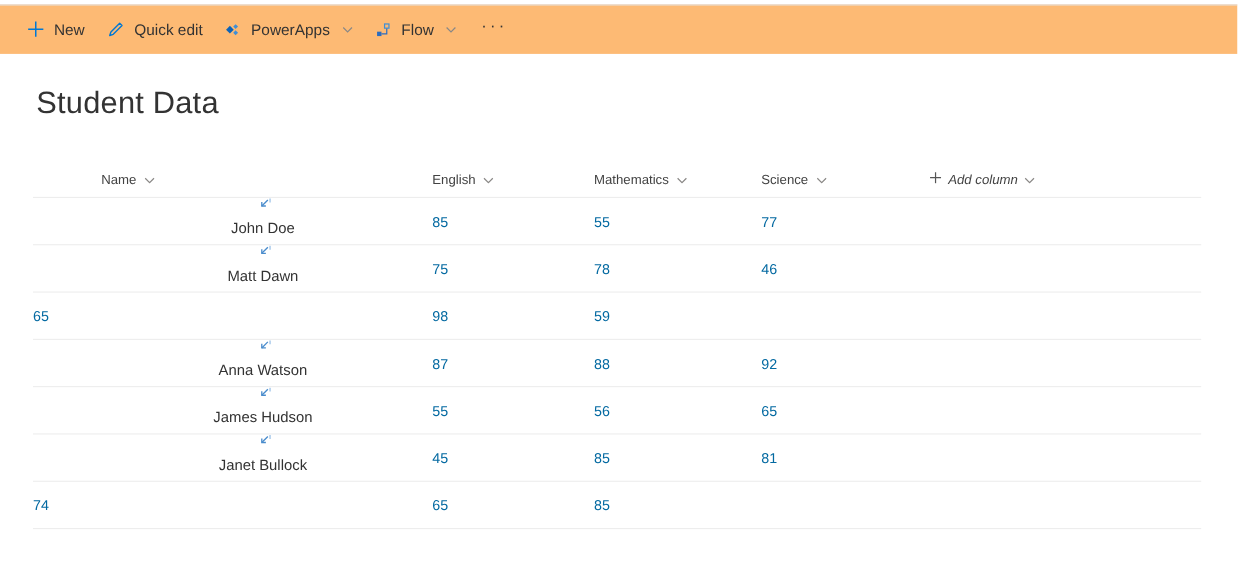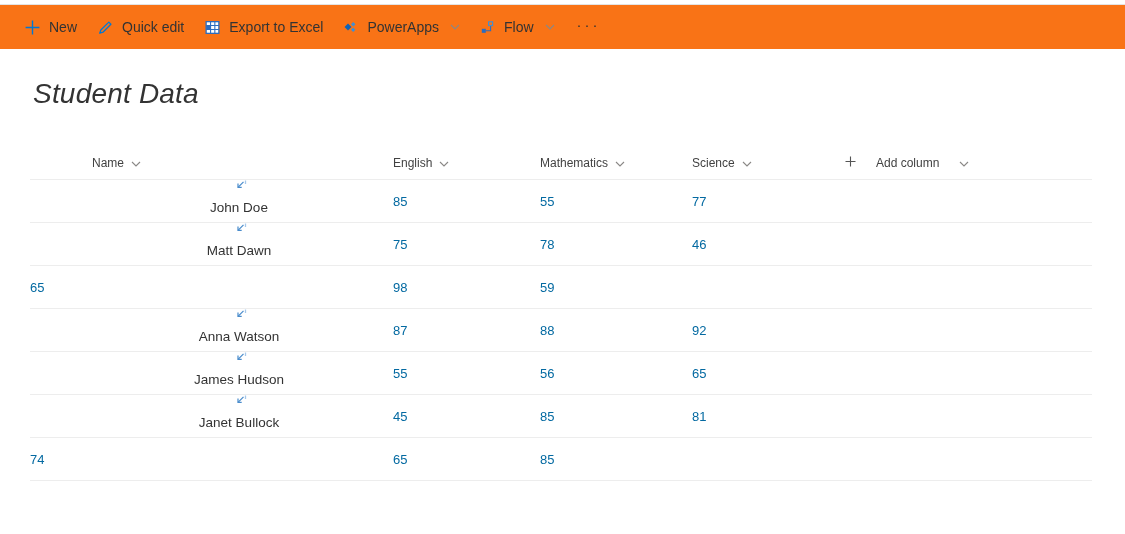--- a/index.html
+++ b/index.html
@@ -6,56 +6,56 @@
   html,body { margin:0; padding:0; }
   body {
     width:1125px; height:534px; background:#fff; overflow:hidden;
     font-family:"Liberation Sans", sans-serif; color:#333;
   }
 
   
   .command-bar {
     margin-top:4px;
     border-top:1px solid #e3e3e3;
-    background:#f97316;
+    background:#fdba74;
     height:45px;
-    display:flex; align-items:center;
+    display:flex; align-items:flex-end;
     padding-left:14px;
   }
   .cmd {
     display:flex; align-items:center; gap:8px;
     background:none; border:none; cursor:pointer;
     height:45px; padding:0 10px;
     font-family:"Liberation Sans", sans-serif;
     font-size:14px; color:#333; white-space:nowrap;
   }
   .cmd .icon-wrap { display:flex; align-items:center; }
   .cmd .chev { display:flex; align-items:center; margin-left:3px; }
   .more-btn { letter-spacing:3px; font-size:15px; padding:0 12px 6px 12px; color:#333; }
 
   
   .page-title {
     margin:29px 0 0 33px;
-    font-size:28px; font-weight:300; color:#333; letter-spacing:0.2px;font-style:italic;
+    font-size:28px; font-weight:300; color:#333; letter-spacing:0.2px;
   }
 
   
   .list { margin:36px 33px 0 30px; }
   .hdr, .lrow {
     display:grid;
     grid-template-columns:363px 147px 152px 153px 1fr;
     align-items:center;
   }
   .hdr {
     height:34px; border-bottom:1px solid #ededed;
     font-size:12px; color:#424242;
   }
   .hcell { display:flex; align-items:center; gap:7px; cursor:pointer; white-space:nowrap; }
   .hcell.first { padding-left:62px; }
-  .addcol { gap:20px; }
+  .addcol { gap:6px;font-style:italic; }
   .lrow {
     height:43px; border-bottom:1px solid #ededed; font-size:13px;
   }
   .name-cell { padding-left:55px; display:flex; align-items:center; color:#333; font-size:13.5px;flex-direction:column; }
   .item-arrow { display:flex; width:12px; margin-right:-4px; transform:translateY(-8px); }
   .name-text { cursor:pointer; }
   .num { color:#0369a1; font-size:13px; }
 </style>
 </head>
 <body>
@@ -73,30 +73,20 @@
     <button class="cmd">
       <span class="icon-wrap">
         <svg width="17" height="17" viewBox="0 0 16 16">
           <path d="M11.1 2.9 l2 2 L5.6 12.4 l-3 1 1-3 z" fill="none" stroke="#0078d4" stroke-width="1.2" stroke-linejoin="round"></path>
         </svg>
       </span>
       <span>Quick edit</span>
     </button>
     <button class="cmd">
       <span class="icon-wrap">
-        <svg width="17" height="17" viewBox="0 0 16 16">
-          <rect x="2" y="2.5" width="12" height="11" fill="#fff" stroke="#2b6cbf" stroke-width="1.2"></rect>
-          <path d="M6.2 2.5 V13.5 M10.2 2.5 V13.5 M2 6.2 H14 M2 9.9 H14" stroke="#2b6cbf" stroke-width="1"></path>
-          <rect x="2" y="6.2" width="4.2" height="3.7" fill="#2b6cbf"></rect>
-        </svg>
-      </span>
-      <span>Export to Excel</span>
-    </button>
-    <button class="cmd">
-      <span class="icon-wrap">
         <svg width="16" height="16" viewBox="0 0 16 16">
           <path d="M1.5 8 L5 4.5 L8.5 8 L5 11.5 Z" fill="#0c63b8"></path>
           <path d="M8 5.2 L10.2 3 L12.4 5.2 L10.2 7.4 Z" fill="#3f8fd6"></path>
           <path d="M8 10.8 L10.2 8.6 L12.4 10.8 L10.2 13 Z" fill="#3f8fd6"></path>
         </svg>
       </span>
       <span>PowerApps</span>
       <span class="chev">
         <svg width="10" height="6" viewBox="0 0 10 6">
           <polyline points="1,1 5,5 9,1" fill="none" stroke="#8a8886" stroke-width="1.1"></polyline>

